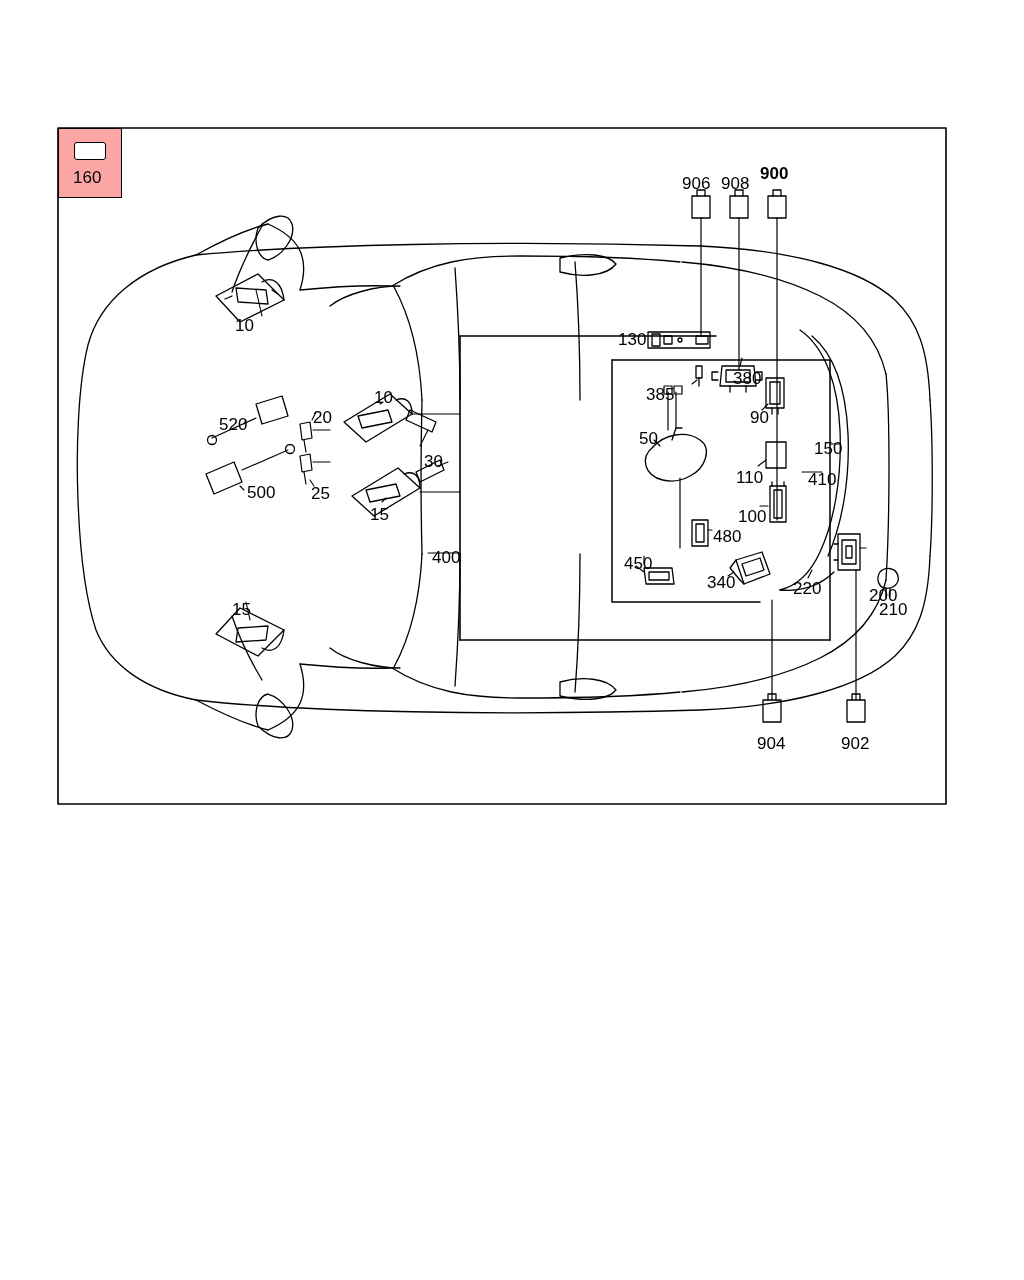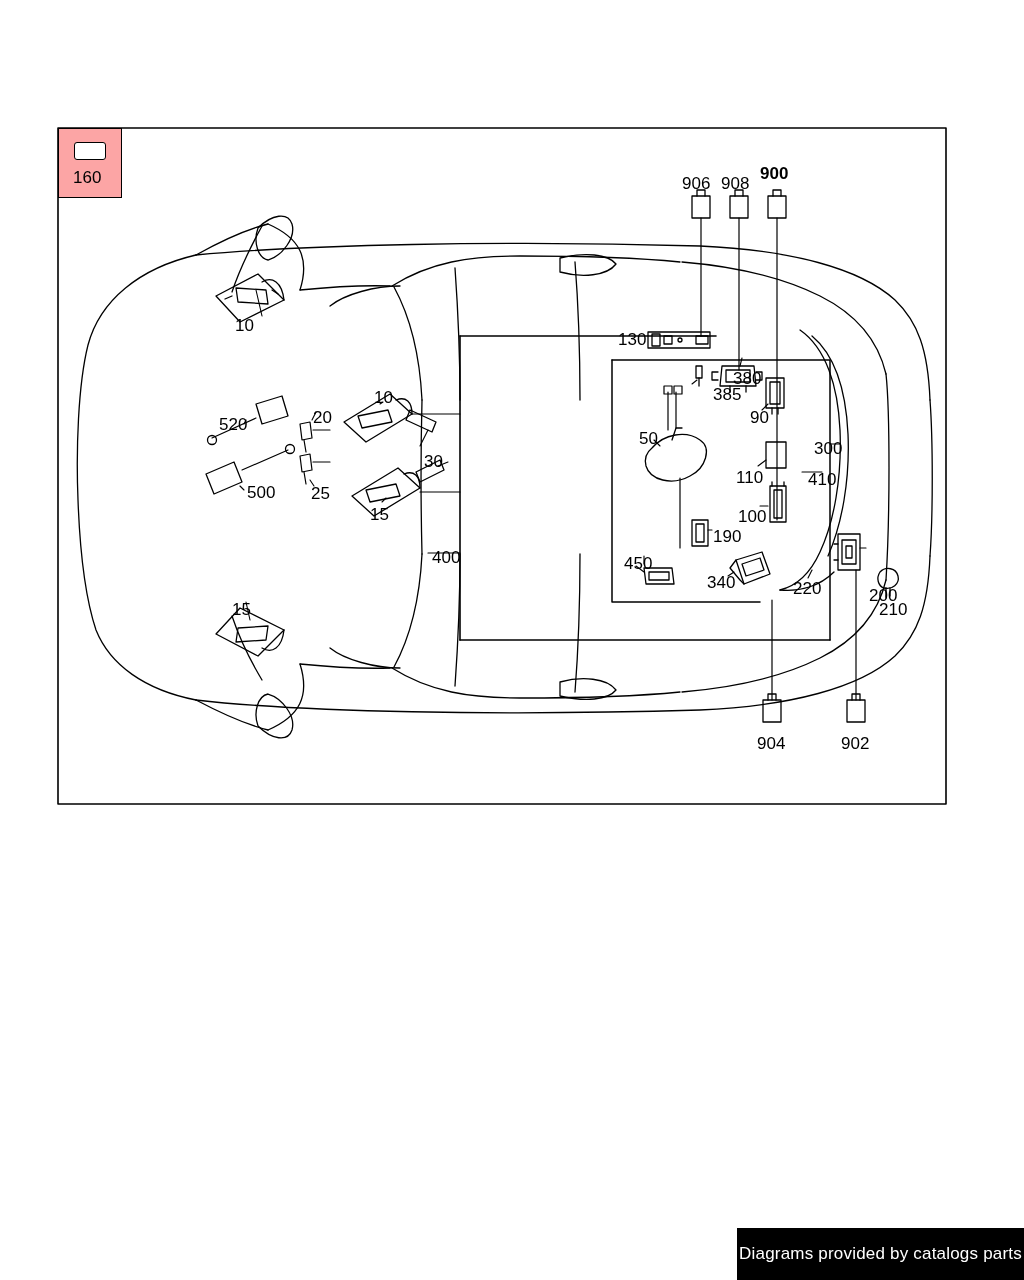--- a/index.html
+++ b/index.html
@@ -333,41 +333,40 @@
   <div class="legend-box">
     <div class="legend-swatch"></div>
     <div class="legend-label">160</div>
   </div>
 
   <div class="lbl" style="left:682px; top:175px;">906</div>
   <div class="lbl" style="left:721px; top:175px;">908</div>
   <div class="lbl" style="left:760px; top:165px;font-weight:bold;">900</div>
   <div class="lbl" style="left:618px; top:331px;">130</div>
   <div class="lbl" style="left:733px; top:350px;margin-top:20px;">380</div>
-  <div class="lbl" style="left:713px; top:386px;text-align:right;">385</div>
+  <div class="lbl" style="left:646px; top:386px;text-align:right;">385</div>
   <div class="lbl" style="left:750px; top:409px;">90</div>
-  <div class="lbl" style="left:814px; top:440px;">300</div>
+  <div class="lbl" style="left:814px; top:440px;">150</div>
   <div class="lbl" style="left:235px; top:317px;">10</div>
   <div class="lbl" style="left:219px; top:416px;">520</div>
   <div class="lbl" style="left:313px; top:409px;">20</div>
   <div class="lbl" style="left:374px; top:389px;">10</div>
   <div class="lbl" style="left:424px; top:453px;">30</div>
   <div class="lbl" style="left:247px; top:484px;">500</div>
   <div class="lbl" style="left:311px; top:485px;">25</div>
   <div class="lbl" style="left:370px; top:506px;">15</div>
   <div class="lbl" style="left:639px; top:430px;">50</div>
   <div class="lbl" style="left:736px; top:469px;">110</div>
   <div class="lbl" style="left:808px; top:471px;">410</div>
   <div class="lbl" style="left:738px; top:508px;">100</div>
-  <div class="lbl" style="left:713px; top:528px;">190</div>
+  <div class="lbl" style="left:713px; top:528px;">480</div>
   <div class="lbl" style="left:869px; top:546px;margin-top:41px;">200</div>
   <div class="lbl" style="left:420px; top:549px;margin-left:12px;">400</div>
   <div class="lbl" style="left:624px; top:555px;">450</div>
   <div class="lbl" style="left:707px; top:574px;">340</div>
   <div class="lbl" style="left:793px; top:580px;">220</div>
   <div class="lbl" style="left:879px; top:601px;">210</div>
   <div class="lbl" style="left:232px; top:601px;">15</div>
   <div class="lbl" style="left:757px; top:735px;">904</div>
   <div class="lbl" style="left:841px; top:735px;">902</div>
 
-  <div class="watermark">Diagrams provided by catalogs parts</div>
 
 </div>
 
 </body></html>

